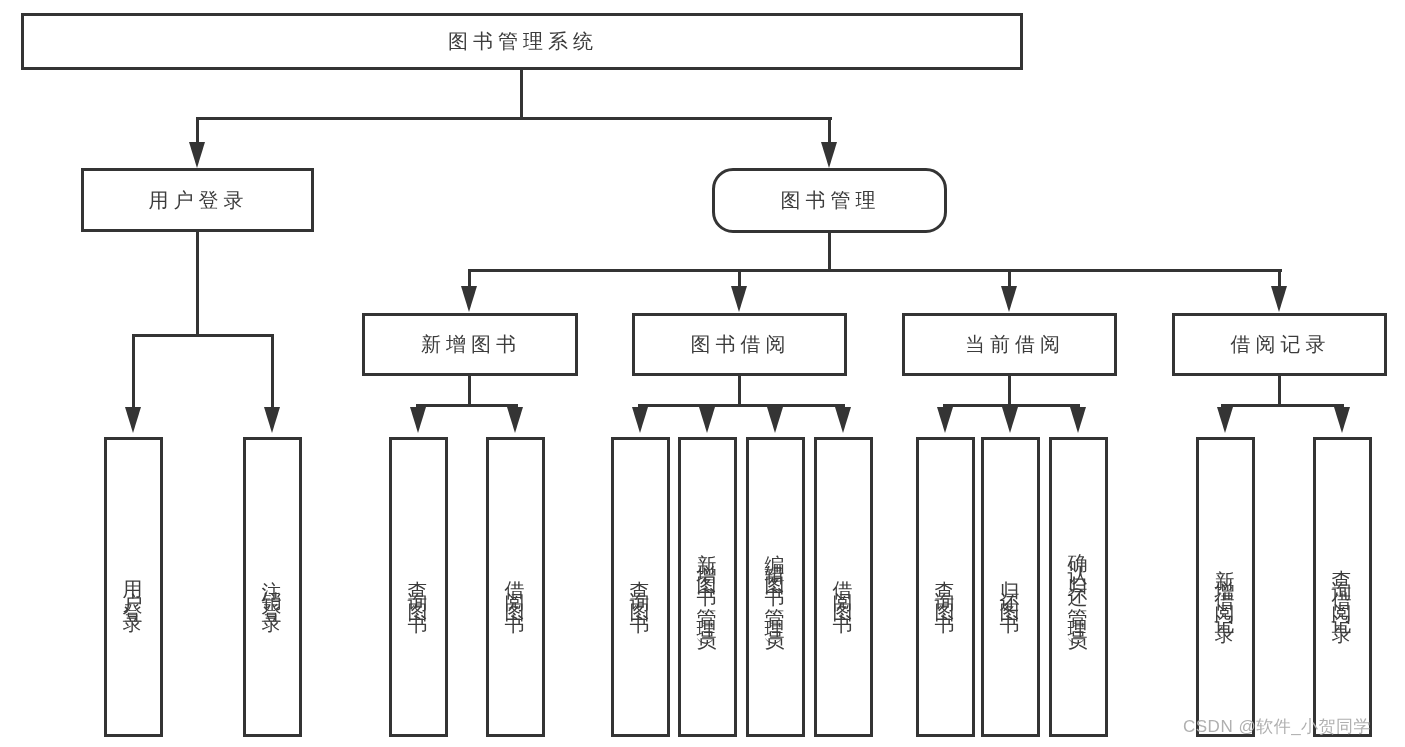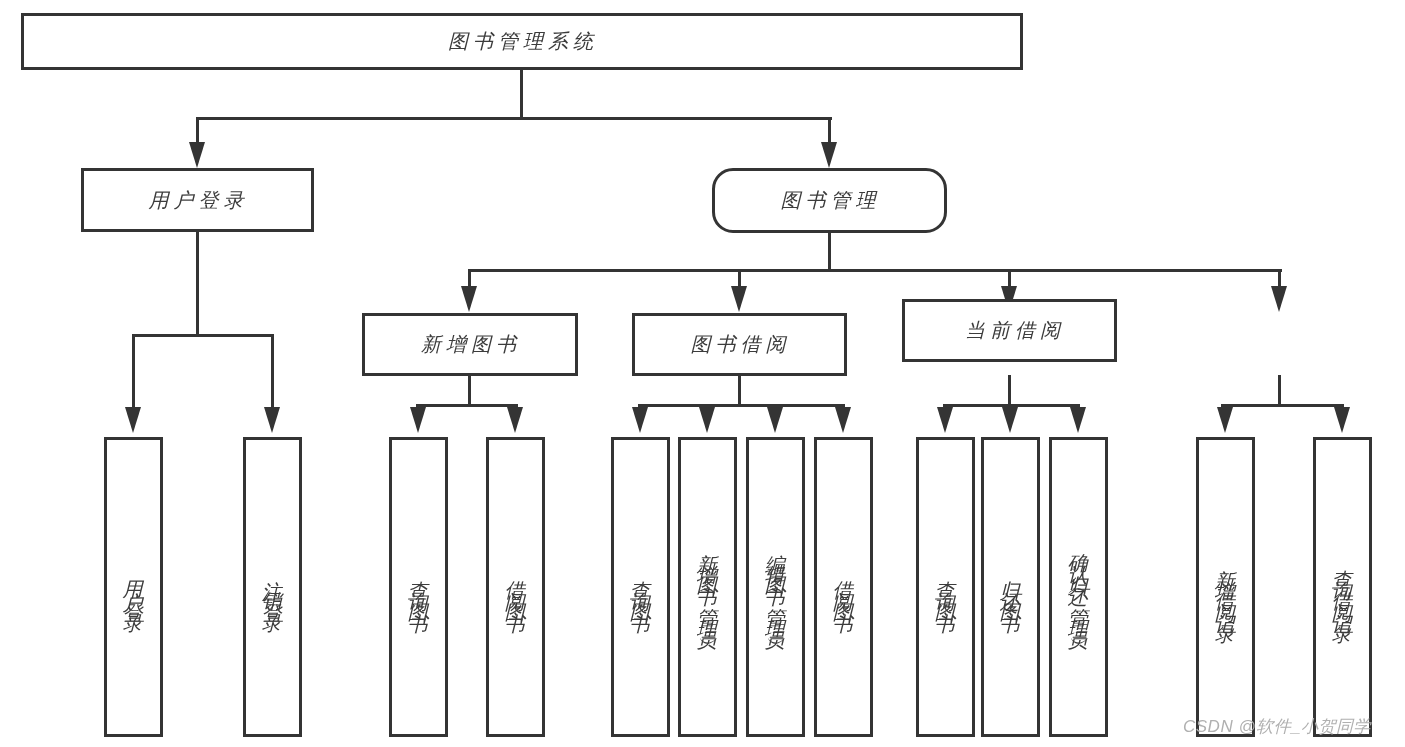--- a/index.html
+++ b/index.html
@@ -1,19 +1,18 @@
 <!DOCTYPE html>
 <html><head>
 <meta charset="utf-8">
 <style>
   html,body{margin:0;padding:0;background:#ffffff;}
   .stage{
     position:relative;width:1405px;height:747px;background:#ffffff;overflow:hidden;
     font-family:"Liberation Sans","DejaVu Sans",sans-serif;
-    font-style:italic;
   }
   .box{
     position:absolute;box-sizing:border-box;background:#ffffff;
     border:3px solid #343434;color:#3c3c3c;
     display:flex;align-items:center;justify-content:center;
     white-space:nowrap;
   }
   .h{font-size:20px;letter-spacing:5px;text-indent:2px;}
   .v{writing-mode:vertical-rl;font-size:20px;letter-spacing:11px;}
   .ln{position:absolute;background:#343434;}
@@ -57,21 +56,22 @@
   <div class="ar" style="left:461px;top:286px;"></div>
   <div class="ln" style="left:738px;top:269px;width:3px;height:20px;"></div>
   <div class="ar" style="left:731px;top:286px;"></div>
   <div class="ln" style="left:1008px;top:269px;width:3px;height:20px;"></div>
   <div class="ar" style="left:1001px;top:286px;"></div>
   <div class="ln" style="left:1278px;top:269px;width:3px;height:20px;"></div>
   <div class="ar" style="left:1271px;top:286px;"></div>
 
   <div class="box h" style="left:362px;top:313px;width:216px;height:63px;">新增图书</div>
   <div class="box h" style="left:632px;top:313px;width:215px;height:63px;text-align:center;">图书借阅</div>
-  <div class="box h" style="left:902px;top:299px;width:215px;height:63px;padding-left:9px;">当前借阅</div>
+  <div class="box h" style="left:902px;top:313px;width:215px;height:63px;padding-left:9px;">当前借阅</div>
+  <div class="box h" style="left:1172px;top:313px;width:215px;height:63px;">借阅记录</div>
 
   <div class="ln" style="left:468px;top:375px;width:3px;height:31px;"></div>
   <div class="ln" style="left:416px;top:404px;width:102px;height:3px;"></div>
   <div class="ar" style="left:410px;top:407px;"></div>
   <div class="ar" style="left:507px;top:407px;"></div>
 
   <div class="ln" style="left:738px;top:375px;width:3px;height:31px;"></div>
   <div class="ln" style="left:638px;top:404px;width:207px;height:3px;"></div>
   <div class="ar" style="left:632px;top:407px;"></div>
   <div class="ar" style="left:699px;top:407px;"></div>

